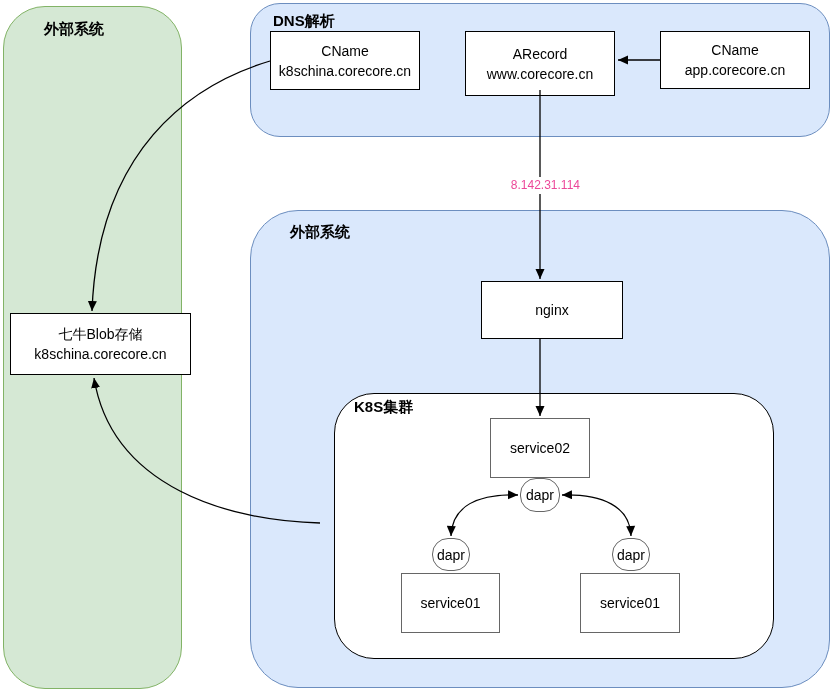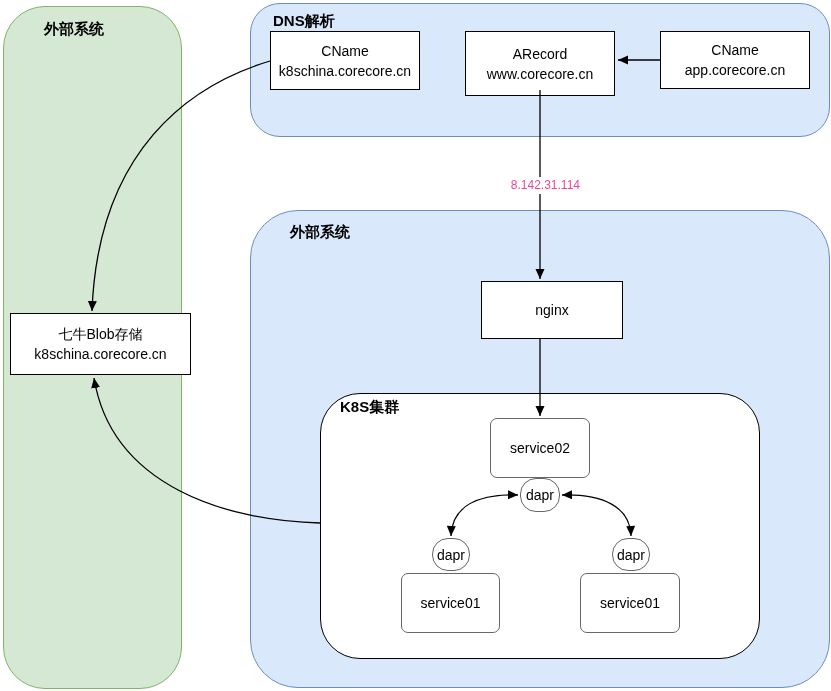--- a/index.html
+++ b/index.html
@@ -8,27 +8,27 @@
 
   .container { position:absolute; box-sizing:border-box; z-index:1; }
   .container-title { position:absolute; font-weight:bold; font-size:15px; color:#000; white-space:nowrap; }
 
   .c-green  { left:3px; top:6px; width:179px; height:683px;
               background:#d5e8d4; border:1px solid #82b366; border-radius:42px; }
   .c-dns    { left:250px; top:3px; width:580px; height:134px;
               background:#dae8fc; border:1px solid #6c8ebf; border-radius:30px; z-index:2; }
   .c-cloud  { left:250px; top:210px; width:580px; height:478px;
               background:#dae8fc; border:1px solid #6c8ebf; border-radius:48px; z-index:2; }
-  .c-k8s    { left:320px; top:393px; width:440px; height:266px;
+  .c-k8s    { left:334px; top:393px; width:440px; height:266px;
               background:#ffffff; border:1px solid #000000; border-radius:40px; z-index:3;text-align:right; }
 
   .node { position:absolute; background:#ffffff; border:1px solid #000000; box-sizing:border-box;
           display:flex; flex-direction:column; align-items:center; justify-content:center;
           text-align:left; font-size:14px; line-height:20px; color:#000; z-index:10; }
-  .node.inner { border-color:#666666;border-radius:7px; }
+  .node.inner { border-color:#666666; }
   .node.rounded { border-radius:16px; }
 
   .edge-layer { position:absolute; left:0; top:0; z-index:20; pointer-events:none; }
 
   .ip-label { position:absolute; left:500px; top:177px; width:80px; text-align:right;
               background:#ffffff; color:#ec4899; font-size:12px; line-height:17px; z-index:21; }
 </style>
 </head>
 <body>
 

